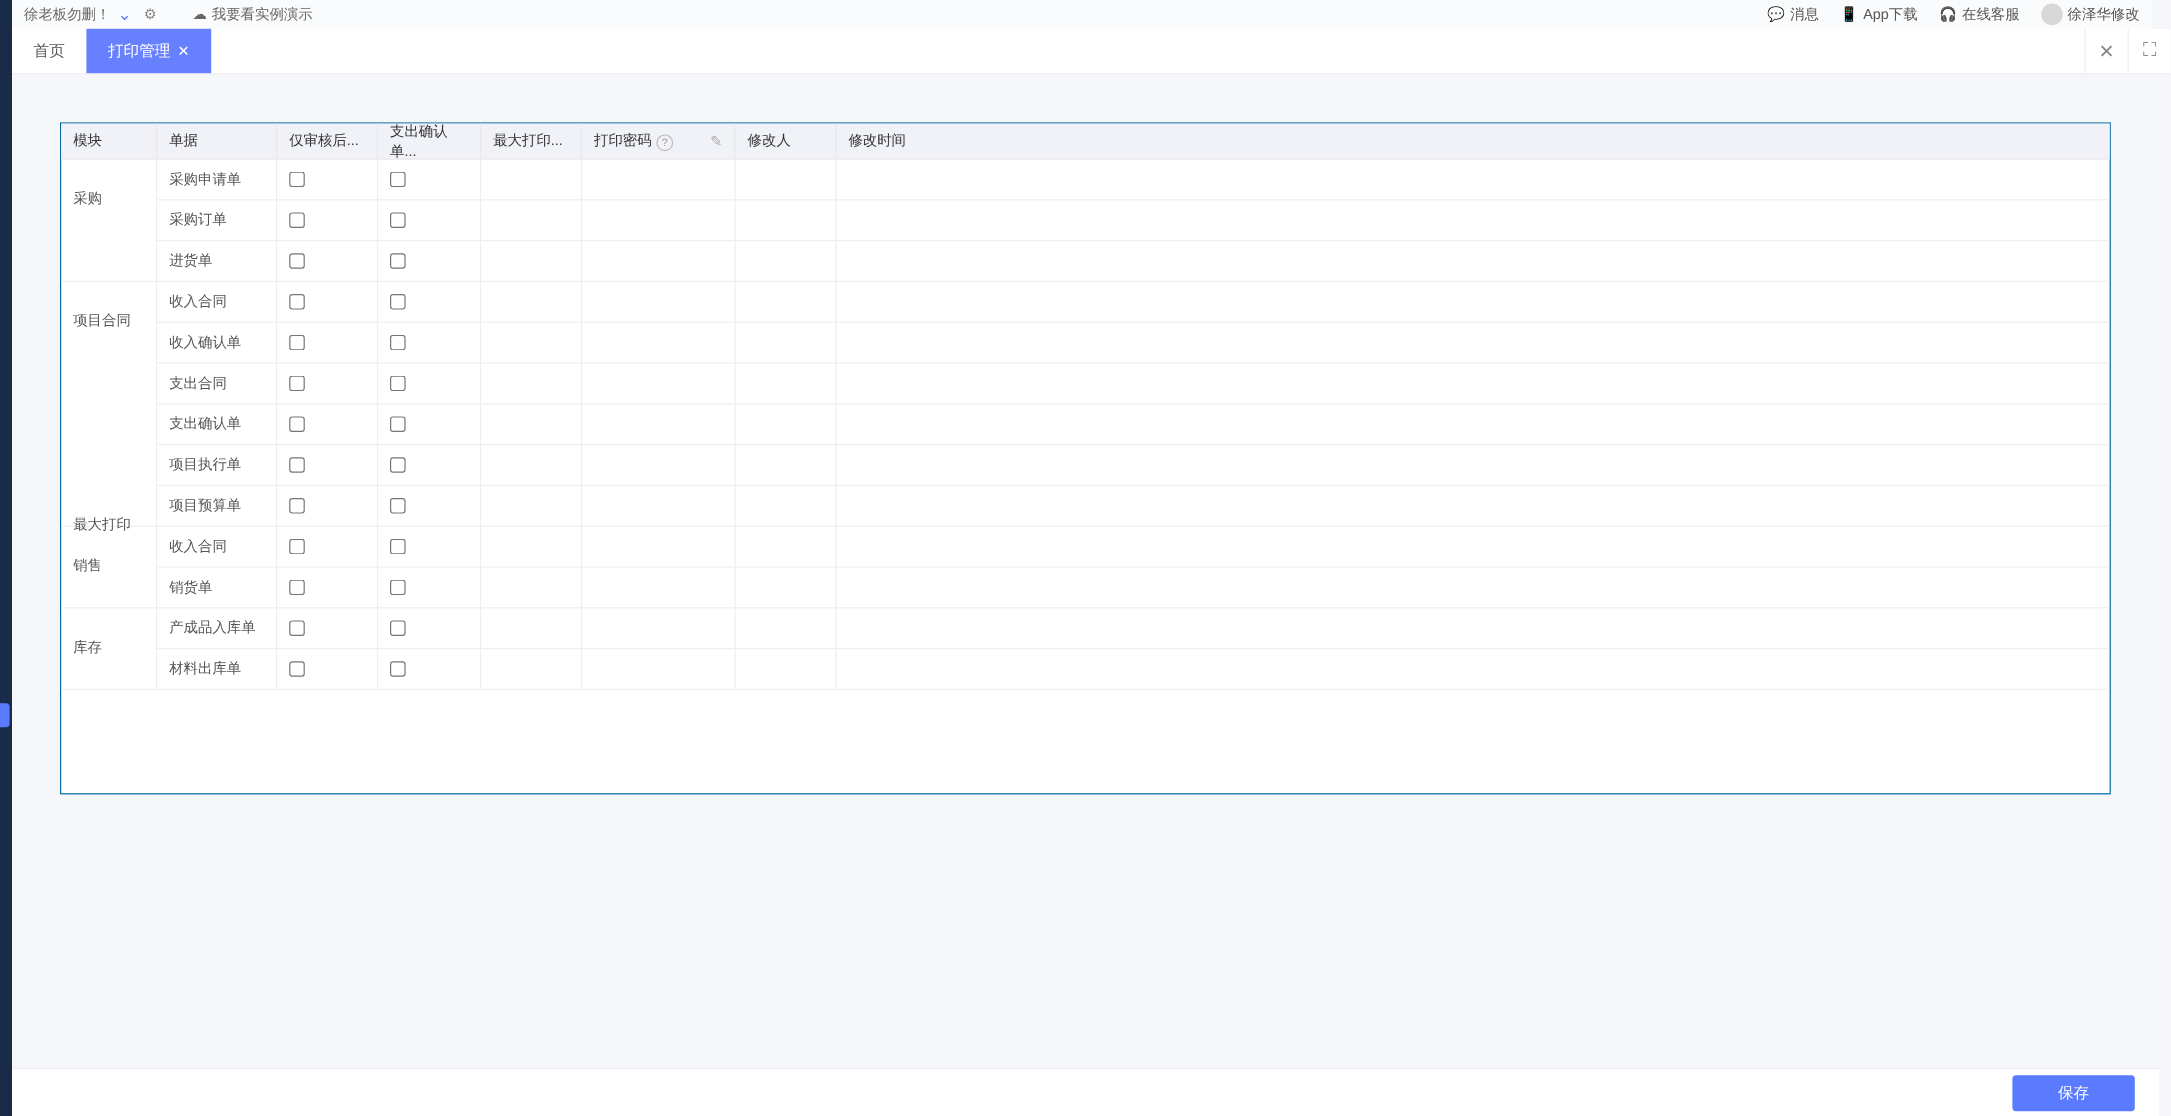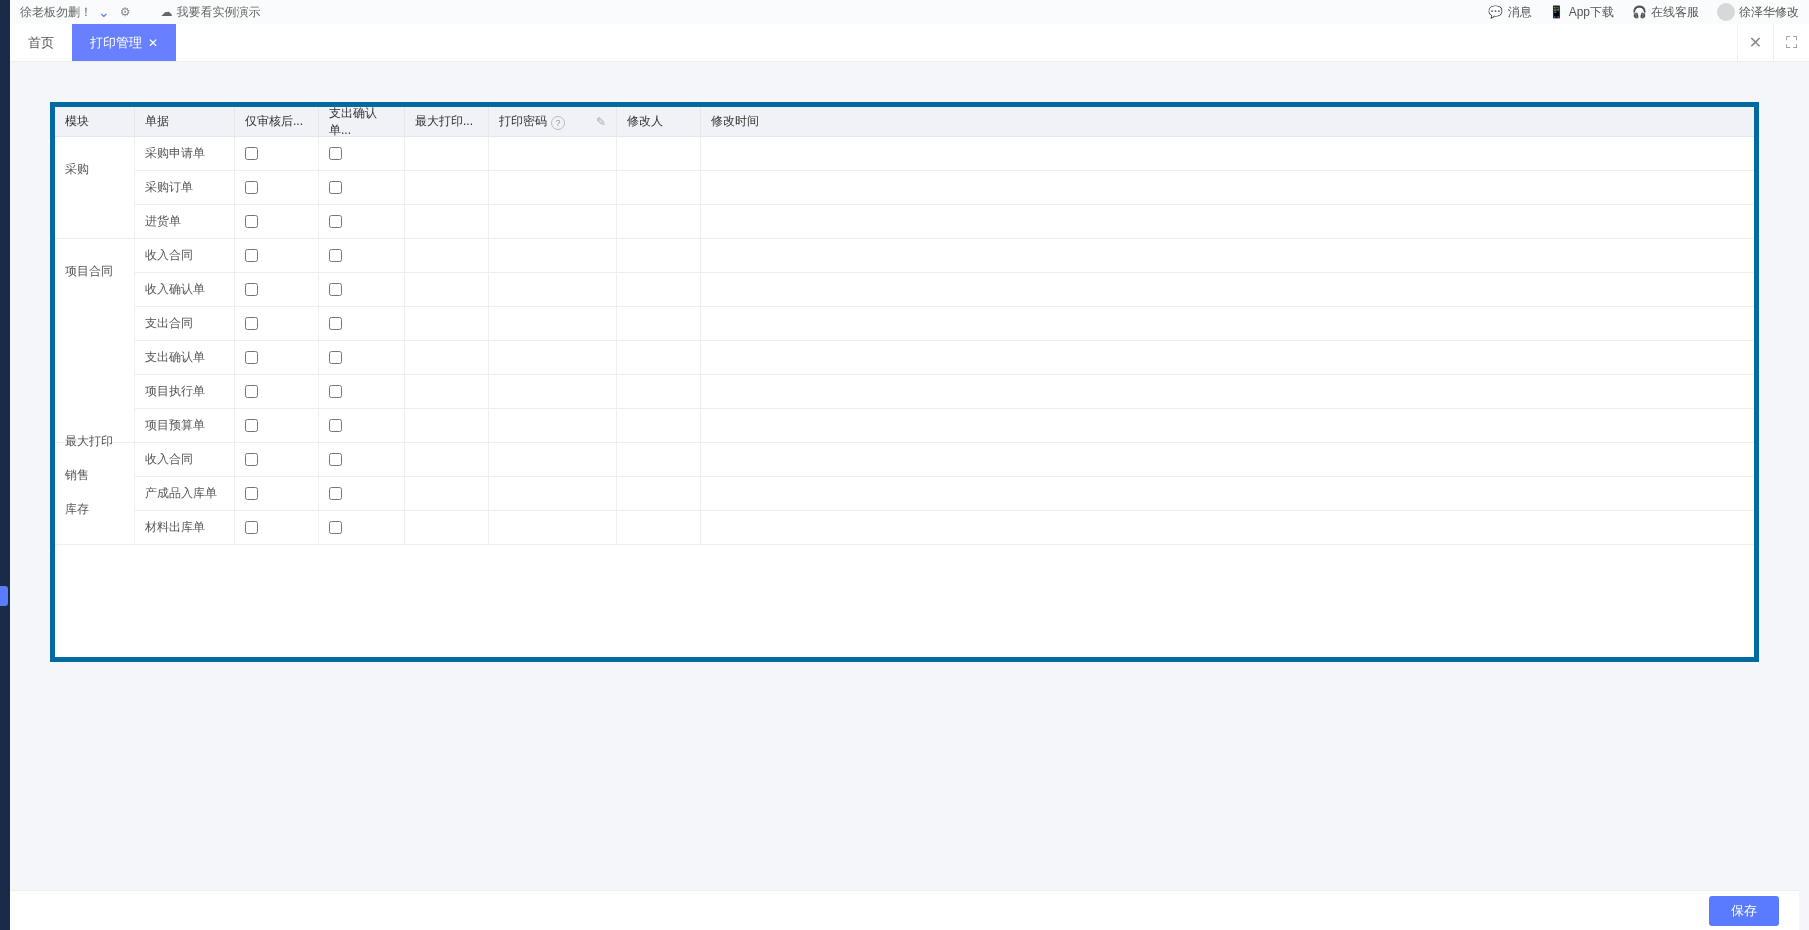--- a/index.html
+++ b/index.html
@@ -2,21 +2,21 @@
 <html><head>
 <meta charset="utf-8">
 <style>
 * { margin: 0; padding: 0; box-sizing: border-box; font-family: "Microsoft YaHei", "PingFang SC", sans-serif; }
 body { background: #f5f6fa; overflow: hidden; width: 1809px; height: 930px; position: relative; }
 
 .left-edge { position: absolute; left: 0; top: 0; width: 10px; height: 100%; background: #1a2b4a; }
 .left-indicator { position: absolute; left: 0; top: 586px; width: 8px; height: 20px; background: #5a7bff; border-radius: 0 3px 3px 0; }
 
 .top-bar {
-  position: absolute; left: 10px; right: 0; top: 0; height: 24px;
+  position: absolute; left: 10px; right: 16px; top: 0; height: 24px;
   background: #fafbfc; display: flex; align-items: center; padding: 0 10px;
   font-size: 12px; color: #666;
 }
 .top-bar .title-sel { display: flex; align-items: center; gap: 6px; }
 .top-bar .title-sel .chev { color: #5a7bff; font-size: 14px; }
 .top-bar .gear { margin-left: 10px; color: #888; cursor: pointer; }
 .top-bar .demo-link { margin-left: 30px; display: flex; align-items: center; gap: 4px; color: #666; cursor: pointer; }
 .top-bar .spacer { flex: 1; }
 .top-bar .right-items { display: flex; align-items: center; gap: 18px; color: #555; }
 .top-bar .right-items .item { display: flex; align-items: center; gap: 4px; cursor: pointer; position: relative; }
@@ -31,21 +31,21 @@
 .tab-bar .tab.active { background: #6680ff; color: #fff; }
 .tab-bar .tab .close { margin-left: 6px; font-size: 12px; }
 .tab-bar .tab-spacer { flex: 1; }
 .tab-bar .tab-action { width: 36px; display: flex; align-items: center; justify-content: center; color: #888; cursor: pointer; border-left: 1px solid #eee; }
 
 .content {
   position: absolute; left: 10px; right: 10px; top: 72px; bottom: 40px;
   padding: 30px 40px 10px 40px;
 }
 .table-wrap {
-  background: #fff; border: 5px solid #0369a1; height: 560px; position: relative;
+  background: #fff; border: 1px solid #0369a1; height: 560px; position: relative;
 }
 .thead {
   display: flex; background: #f0f2f7; height: 30px; align-items: stretch;
   border-bottom: 1px solid #e8e8e8; font-size: 12px; color: #333;
 }
 .thead .th { padding: 0 10px; display: flex; align-items: center; border-right: 1px solid #e8e8e8; }
 .thead .th:last-child { border-right: none; }
 .col-module { width: 80px; }
 .col-doc { width: 100px; }
 .col-audit { width: 84px; }
@@ -67,21 +67,21 @@
 
 .help-icon { display: inline-flex; width: 14px; height: 14px; border: 1px solid #bbb; border-radius: 50%; align-items: center; justify-content: center; font-size: 9px; color: #999; margin-left: 4px; }
 .edit-icon { color: #aaa; font-size: 12px; }
 
 .footer {
   position: absolute; left: 10px; right: 10px; bottom: 0; height: 40px;
   background: #fff; display: flex; align-items: center; justify-content: flex-end;
   padding: 0 20px; border-top: 1px solid #eee;
 }
 .footer .save-btn {
-  background: #5a7bff; color: #fff; border: none; padding: 6px 22px;
+  background: #5a7bff; color: #fff; border: none; padding: 6px 38px;
   font-size: 13px; border-radius: 3px; cursor: pointer;
 }
 </style>
 </head>
 <body>
 
 <div class="left-edge">
   <div class="left-indicator"></div>
 </div>
 
@@ -283,20 +283,34 @@
           </div>
           <div class="td col-control">
             <input type="checkbox" style="">
           </div>
           <div class="td col-max"></div>
           <div class="td col-pass"></div>
           <div class="td col-modifier"></div>
           <div class="td col-time"></div>
         </div>
         <div class="row">
+          <div class="td col-module module-cell" style="border-bottom: 1px solid rgb(238, 238, 238);"></div>
+          <div class="td col-doc">销货单</div>
+          <div class="td col-audit">
+            <input type="checkbox" style="">
+          </div>
+          <div class="td col-control">
+            <input type="checkbox" style="">
+          </div>
+          <div class="td col-max"></div>
+          <div class="td col-pass"></div>
+          <div class="td col-modifier"></div>
+          <div class="td col-time"></div>
+        </div>
+        <div class="row">
           <div class="td col-module module-cell" style="border-bottom: none;">库存</div>
           <div class="td col-doc">产成品入库单</div>
           <div class="td col-audit">
             <input type="checkbox" style="">
           </div>
           <div class="td col-control">
             <input type="checkbox" style="">
           </div>
           <div class="td col-max"></div>
           <div class="td col-pass"></div>

